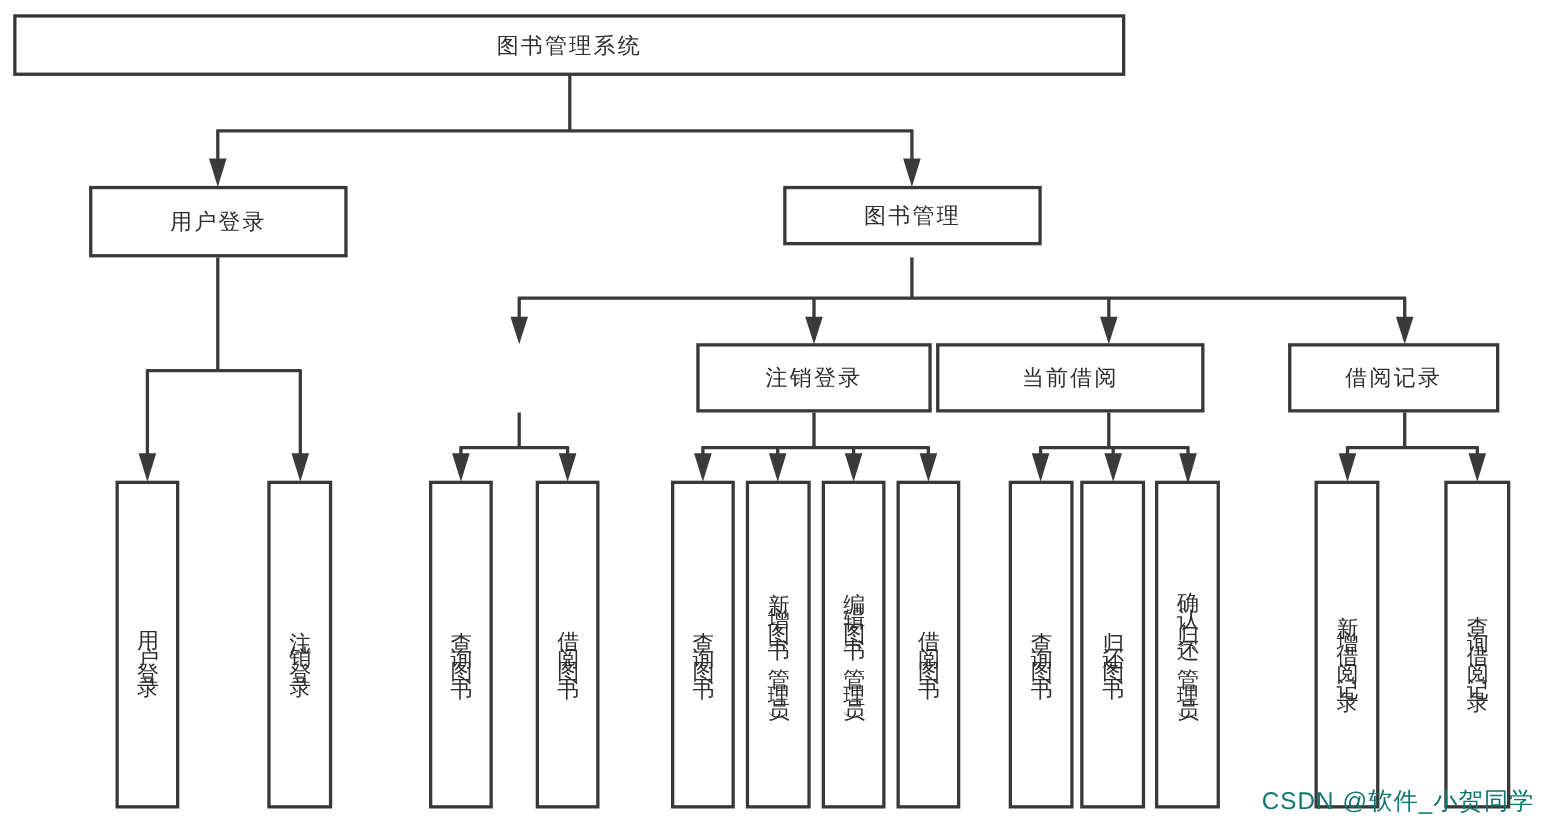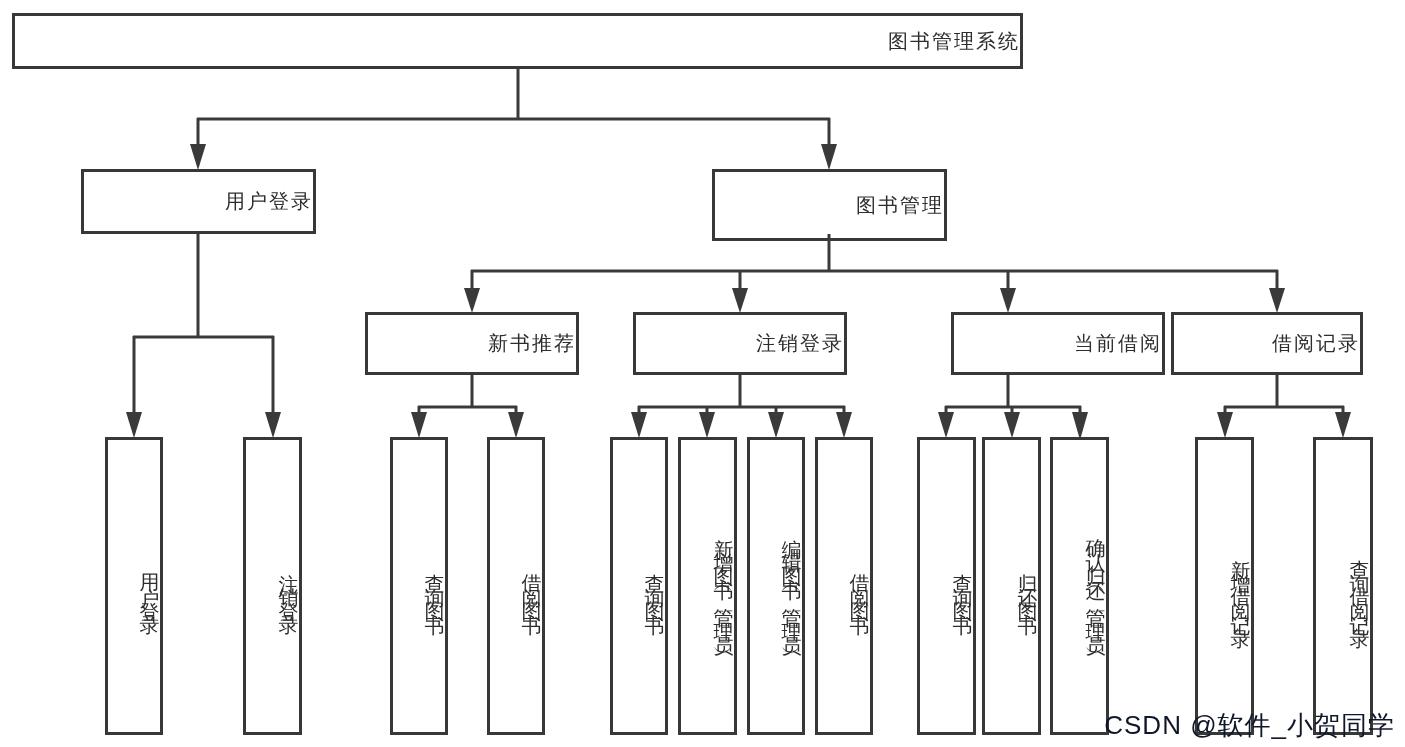--- a/index.html
+++ b/index.html
@@ -14,21 +14,21 @@
     position: absolute;
     left: 0; top: 0;
     width: 1405px; height: 747px;
   }
   .node {
     position: absolute;
     border: 3px solid #383838;
     background: #ffffff;
     display: flex;
     align-items: center;
-    justify-content: flex-end;
+    justify-content: center;
     color: #2d2d2d;
   }
   .node.h .lbl {
     font-size: 20px;
     letter-spacing: 2px;
     white-space: nowrap;
   }
   .node.v .lbl {
     writing-mode: vertical-rl;
     text-orientation: upright;
@@ -42,49 +42,46 @@
     left: 0; top: 0;
     width: 1405px; height: 747px;
     pointer-events: none;
   }
   svg.connectors line { stroke: #3a3a3a; stroke-width: 3; }
   svg.connectors polygon { fill: #3a3a3a; }
   .watermark {
     position: absolute;
     right: 10px;
     bottom: 4px;
-    font-size: 26px;
-    color: #0f172a;
+    font-size: 22px;
+    color: #0f766e;
     letter-spacing: 1px;
     white-space: nowrap;
   }
 </style>
 </head>
 <body>
 
 <div class="stage">
 
   <div class="node h" style="left:12px;top:13px;width:1011px;height:56px">
     <span class="lbl">图书管理系统</span>
   </div>
 
   <div class="node h" style="left:81px;top:169px;width:235px;height:65px">
     <span class="lbl">用户登录</span>
   </div>
-  <div class="node h" style="left:712px;top:169px;width:235px;height:72px">
+  <div class="node h" style="left:712px;top:169px;width:235px;height:54px">
     <span class="lbl">图书管理</span>
   </div>
 
-  <div class="node h" style="left:365px;top:312px;width:214px;height:63px">
-    <span class="lbl">新书推荐</span>
-  </div>
   <div class="node h" style="left:633px;top:312px;width:214px;height:63px">
     <span class="lbl">注销登录</span>
   </div>
-  <div class="node h" style="left:951px;top:312px;width:214px;height:63px">
+  <div class="node h" style="left:851px;top:312px;width:244px;height:63px">
     <span class="lbl">当前借阅</span>
   </div>
   <div class="node h" style="left:1171px;top:312px;width:192px;height:63px">
     <span class="lbl">借阅记录</span>
   </div>
 
   <div class="node v" style="left:105px;top:437px;width:58px;height:298px">
     <span class="lbl">用户登录</span>
   </div>
   <div class="node v" style="left:243px;top:437px;width:59px;height:298px">

